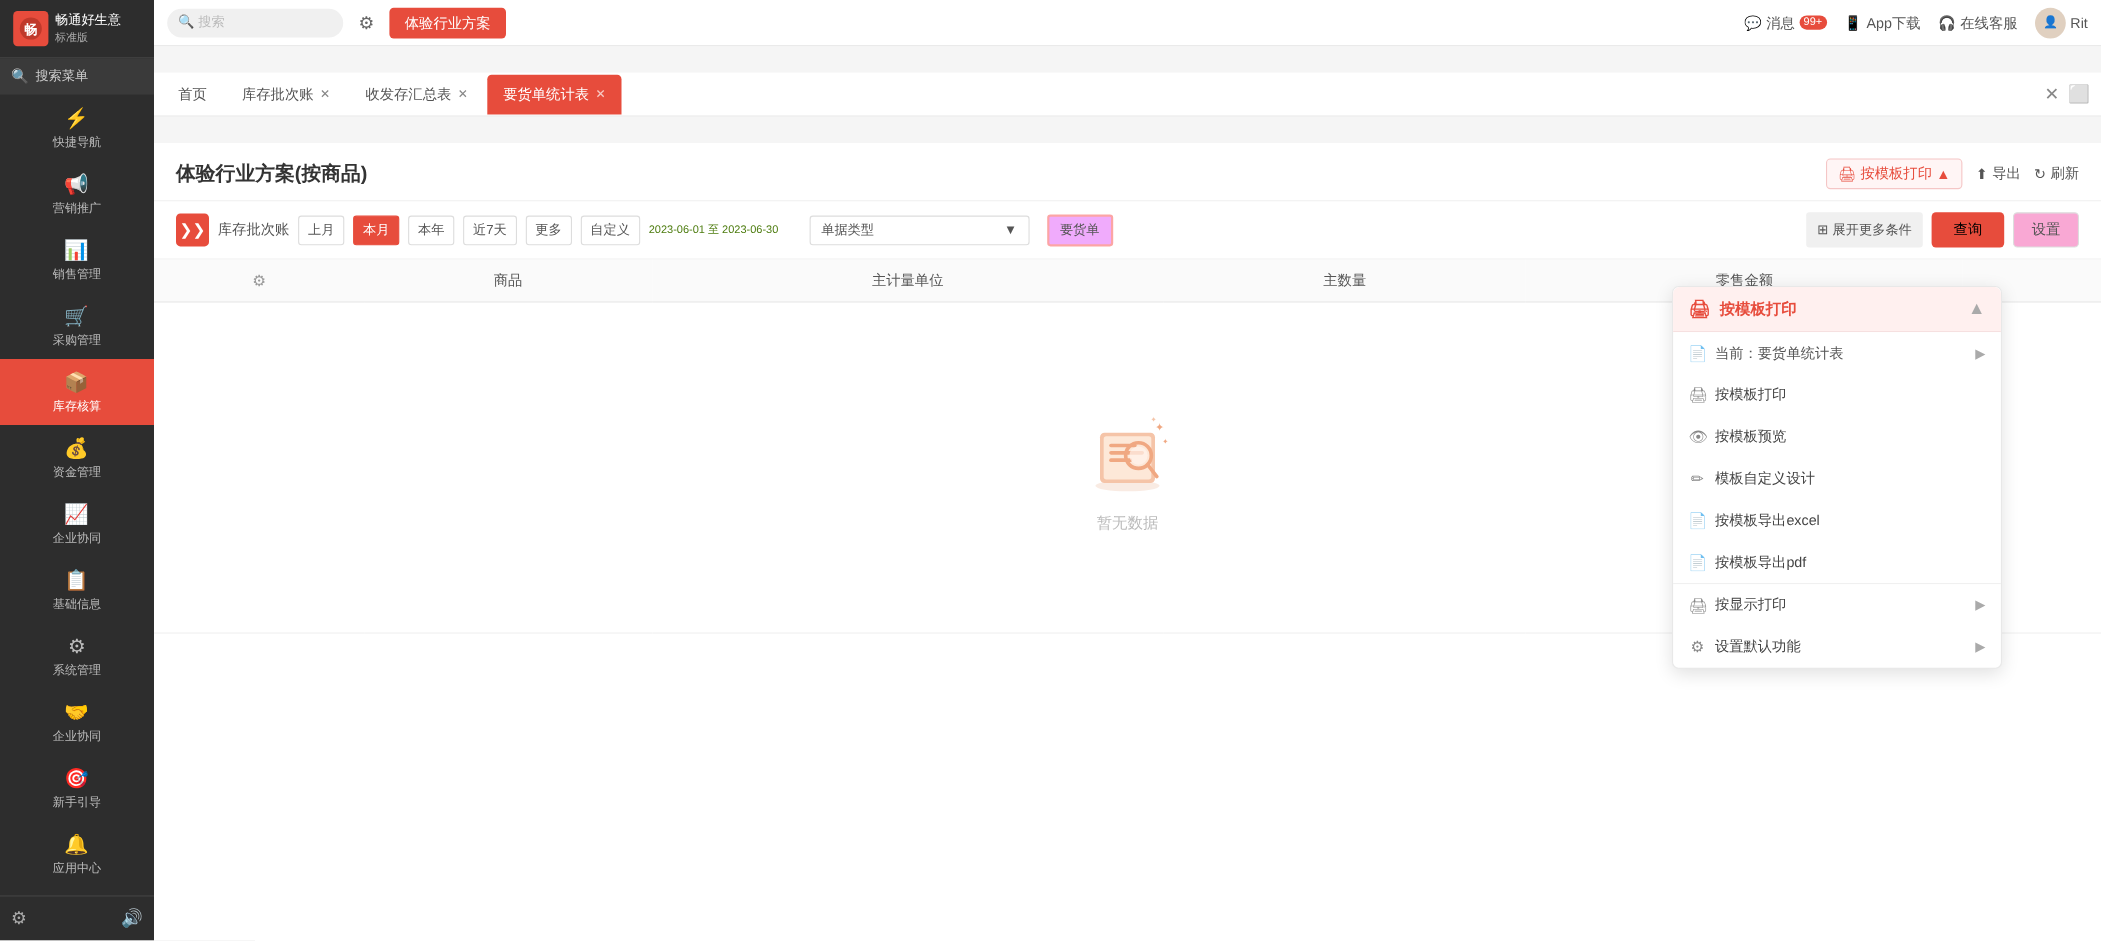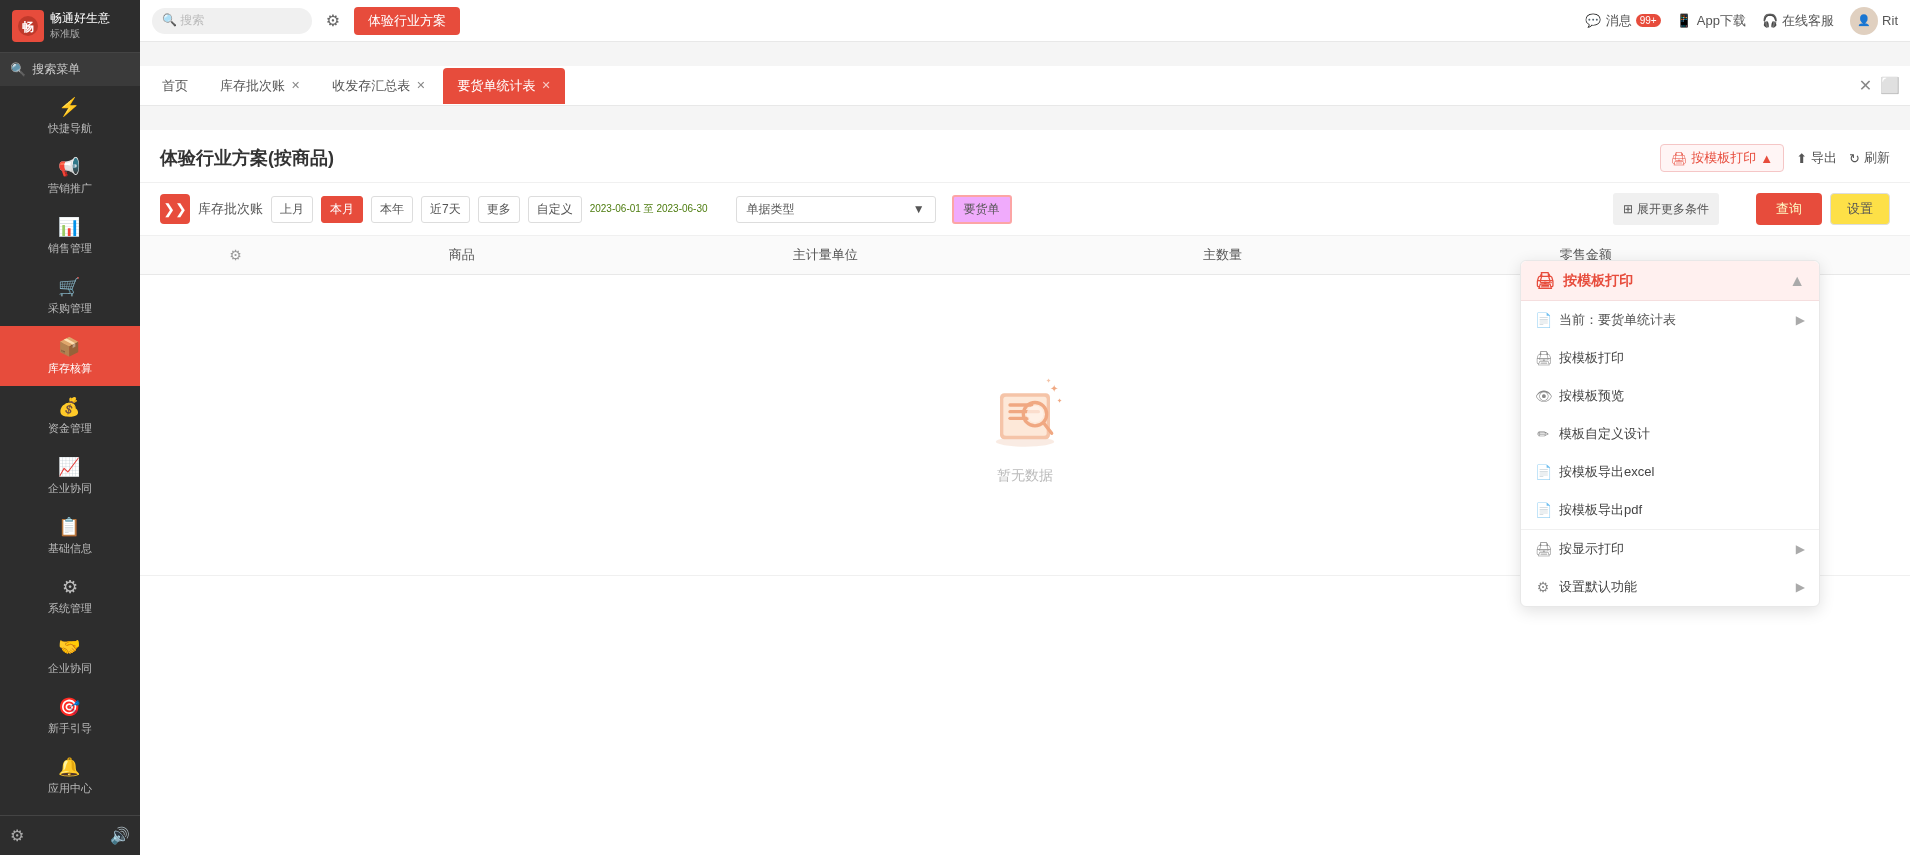--- a/index.html
+++ b/index.html
@@ -403,31 +403,30 @@
       margin-bottom: 12px;
     }
     .empty-text {
       font-size: 14px;
       color: #bbb;
     }
 
     
     .query-btn {
       background: #e74c3c;
-      color: #fef9c3;
+      color: #000000;
       border: none;
       border-radius: 4px;
       padding: 6px 20px;
       font-size: 13px;
       cursor: pointer;
-      margin-left: 29px;
     }
     .settings-action-btn {
       border: 1px solid #ddd;
-      background: #fde047;
+      background: #f9a8d4;
       color: #555;
       border-radius: 4px;
       padding: 6px 16px;
       font-size: 13px;
       cursor: pointer;
     }
 
     
     .dropdown-menu {
       position: absolute;

